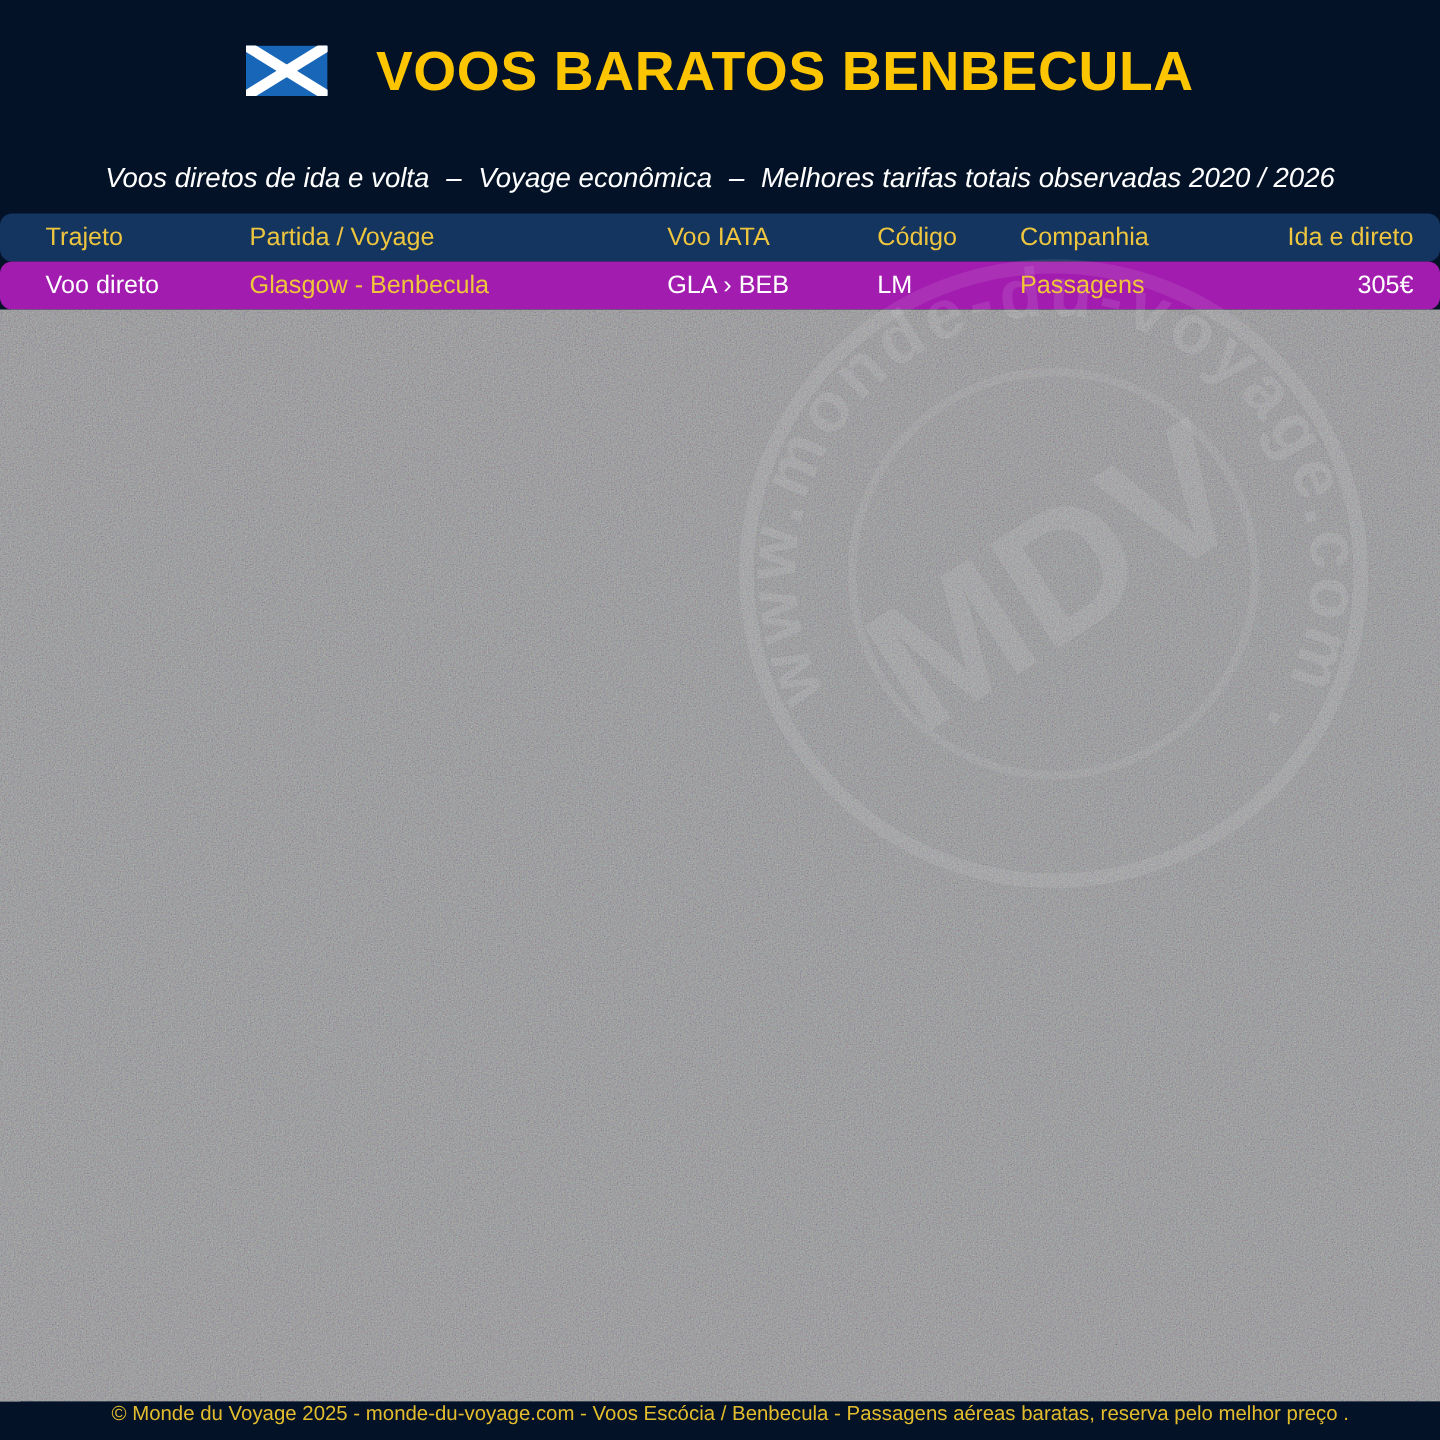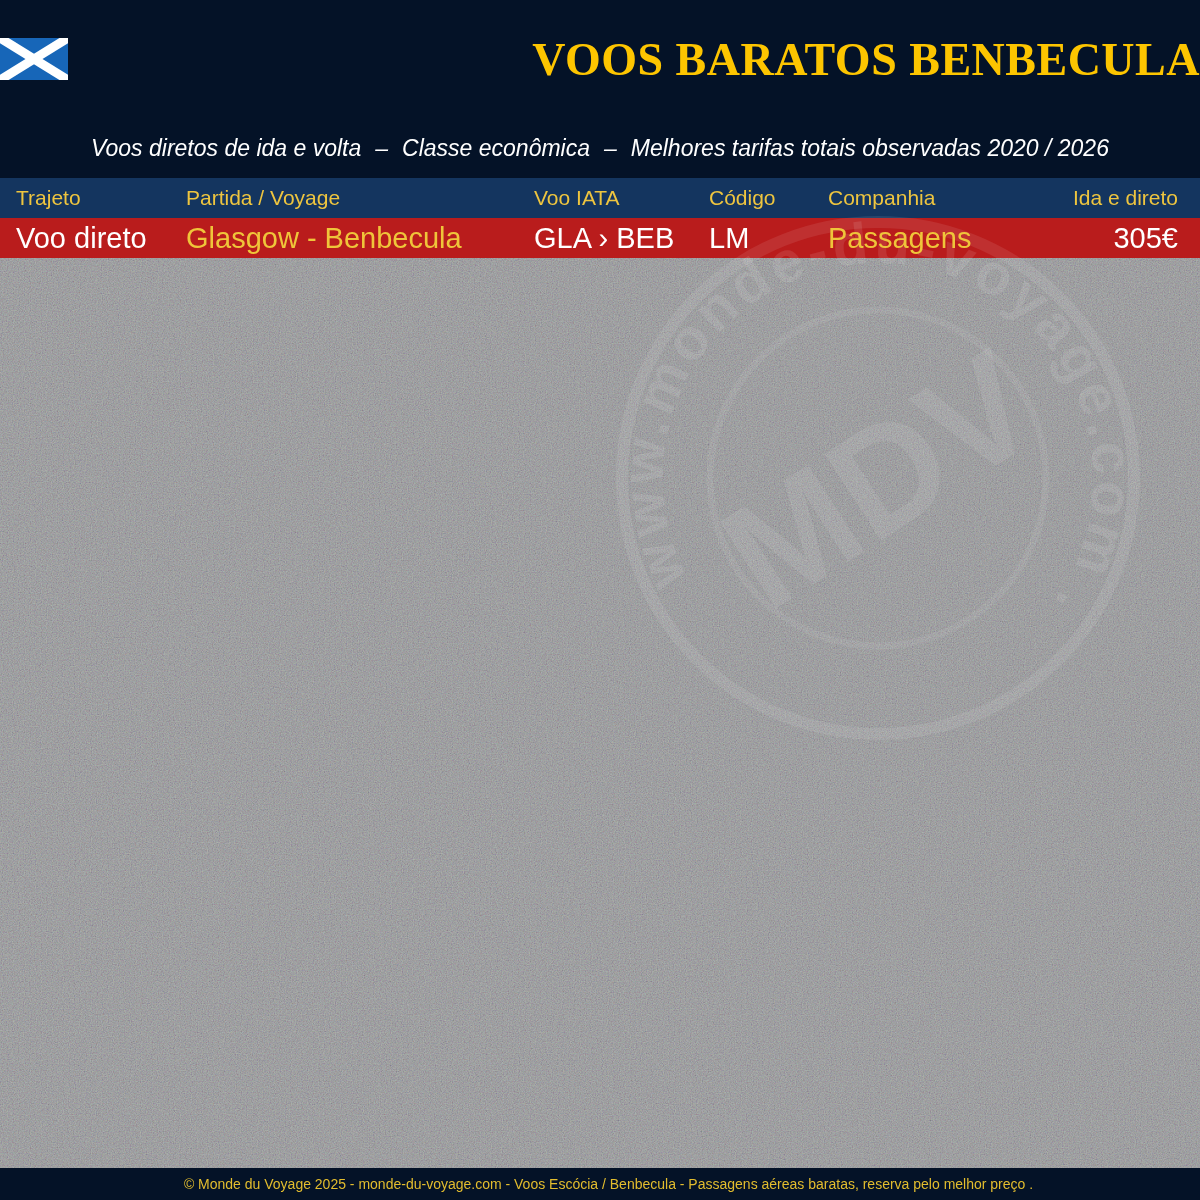--- a/index.html
+++ b/index.html
@@ -9,23 +9,22 @@
     background: #041227;
     position: relative;
     width: 1200px; height: 1200px;
   }
   .page { width: 1200px; height: 1200px; display: flex; flex-direction: column; position: relative; }
 
   
   .header {
     height: 118px;
     background: #041227;
-    display: flex; align-items: center; justify-content: space-between;
+    display: flex; align-items: center; justify-content: center;
     gap: 40px;
-    font-family: Liberation Serif, serif;
   }
   .flag { width: 68px; height: 42px; display: block; }
   .title {
     color: #fdc500;
     font-size: 46px;
     font-weight: bold;
     letter-spacing: 0.5px;
     white-space: nowrap;
   }
 
@@ -38,37 +37,38 @@
     font-size: 23px;
     white-space: nowrap;
     font-style: italic;
   }
   .subtitle .sep { margin: 0 14px; color: #ffffff; }
 
   
   .grid-row {
     display: grid;
     grid-template-columns: 170px 348px 175px 119px 200px 1fr;
-    padding-left: 16px;
+    padding-left: 38px;
     padding-right: 22px;
     align-items: center;
     white-space: nowrap;
+    border-radius: 10px;
   }
   .thead {
     height: 40px;
     background: #14355f;
     color: #eec53f;
     font-size: 21px;
   }
   .thead .cell { color: #eec53f; }
   .trow {
     height: 40px;
-    background: #b91c1c;
+    background: #a21caf;
     color: #ffffff;
-    font-size: 29px;
+    font-size: 21px;
   }
   .cell { position: relative; z-index: 6; }
   .cell.right { text-align: right; }
   .cell.yellow { color: #efc53a; }
 
   
   .noise-area {
     height: 910px;
     position: relative;
     background: #8a8b8e;
@@ -82,22 +82,22 @@
     width: 1200px; height: 1200px;
     z-index: 5;
     pointer-events: none;
   }
 
   
   .footer {
     height: 32px;
     background: #041227;
     color: #e3bd2e;
-    display: flex; align-items: center; justify-content: center;
-    font-size: 14px;
+    display: flex; justify-content: center;
+    font-size: 17px;
     position: relative; z-index: 6;
     white-space: nowrap;
     margin-left: 17px;
   }
 </style>
 </head>
 <body>
 
 <div class="page">
 
@@ -106,21 +106,21 @@
       <rect x="0" y="0" width="68" height="42" fill="#1766b8"></rect>
       <line x1="0" y1="0" x2="68" y2="42" stroke="#ffffff" stroke-width="9"></line>
       <line x1="68" y1="0" x2="0" y2="42" stroke="#ffffff" stroke-width="9"></line>
     </svg>
     <h1 class="title">VOOS BARATOS BENBECULA</h1>
   </div>
 
   <div class="subtitle">
     <span>Voos diretos de ida e volta</span>
     <span class="sep">–</span>
-    <span>Classe econômica</span>
+    <span>Voyage econômica</span>
     <span class="sep">–</span>
     <span>Melhores tarifas totais observadas 2020 / 2026</span>
   </div>
 
   <div class="grid-row thead">
     <div class="cell">Trajeto</div>
     <div class="cell">Partida / Voyage</div>
     <div class="cell">Voo IATA</div>
     <div class="cell">Código</div>
     <div class="cell">Companhia</div>

